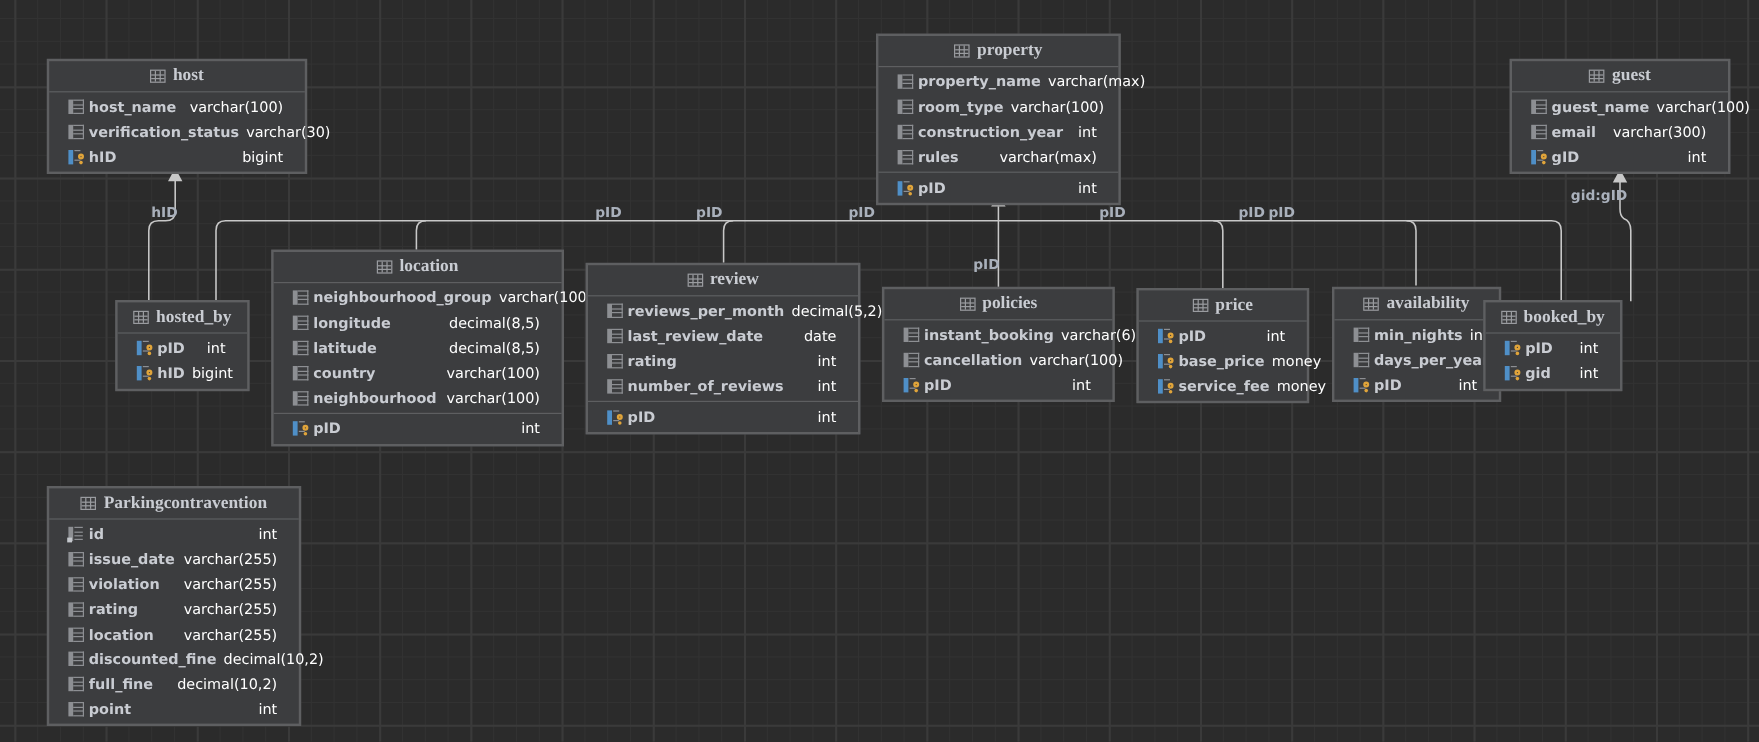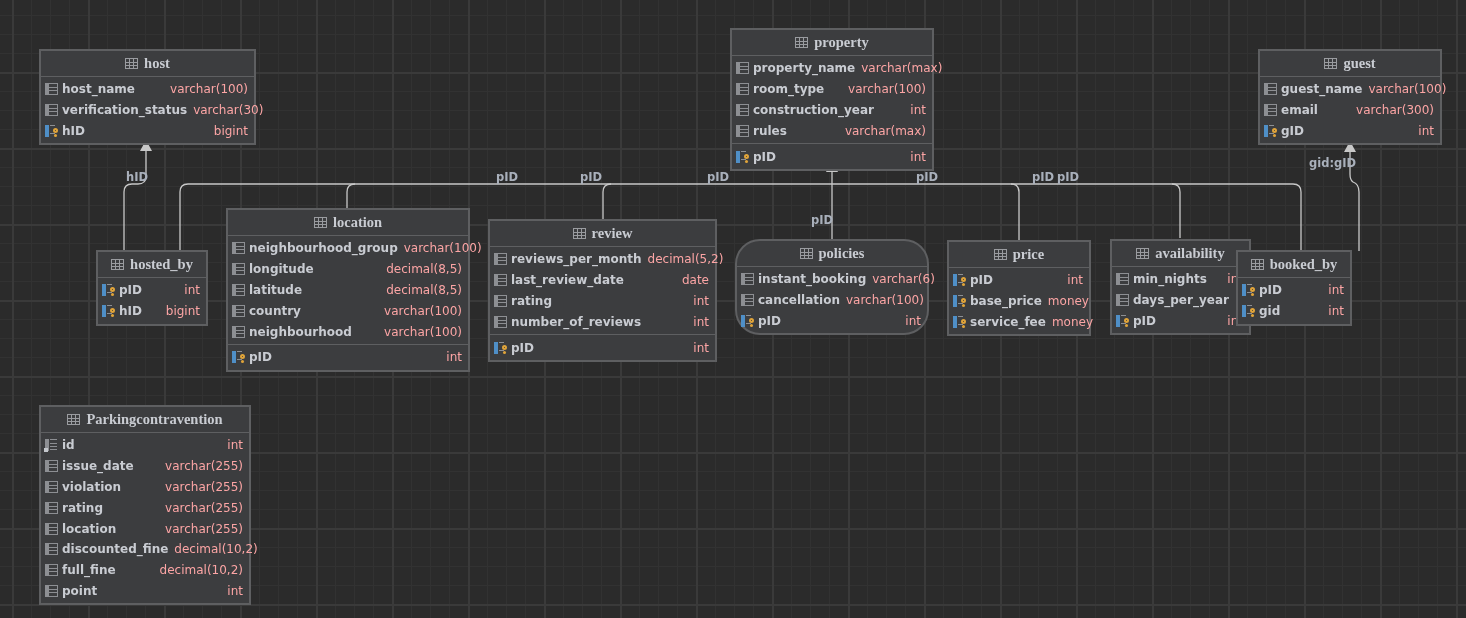--- a/index.html
+++ b/index.html
@@ -26,28 +26,28 @@
     gap:6px;
     font-family:Liberation Serif, serif;
   }
   .tbl-head .tico { width:13px; height:11px; border:1px solid #9a9ca0; box-sizing:border-box;
     background:
       linear-gradient(#9a9ca0,#9a9ca0) 0 3px/100% 1px no-repeat,
       linear-gradient(#9a9ca0,#9a9ca0) 0 6px/100% 1px no-repeat,
       linear-gradient(90deg,#9a9ca0,#9a9ca0) 3px 0/1px 100% no-repeat,
       linear-gradient(90deg,#9a9ca0,#9a9ca0) 7px 0/1px 100% no-repeat;
   }
-  .rows { padding:2px 0; }
+  .rows { padding:2px 12px; }
   .rows.sep { border-top:1px solid #5e5f61; }
   .row {
     display:flex; align-items:center; height:20.8px; padding:0 6px 0 4px;
     font-size:12px; white-space:nowrap;
   }
   .row .name { font-weight:bold; color:#c9ccd2; margin-left:4px; flex:1; }
-  .row .type { color:#fca5a5; margin-left:6px; }
+  .row .type { color:#ffffff; margin-left:6px; }
   .cico { width:13px; height:12px; position:relative; flex:none; }
   .cico.col {
     border-left:4px solid #8d8f93; box-sizing:border-box;
     background:
       linear-gradient(#8d8f93,#8d8f93) 0 0/100% 1px no-repeat,
       linear-gradient(#8d8f93,#8d8f93) 0 4px/100% 1px no-repeat,
       linear-gradient(#8d8f93,#8d8f93) 0 7px/100% 1px no-repeat,
       linear-gradient(#8d8f93,#8d8f93) 0 11px/100% 1px no-repeat,
       linear-gradient(90deg,#8d8f93,#8d8f93) 8px 0/1px 100% no-repeat;
   }
@@ -277,21 +277,21 @@
   </div>
   <div class="rows sep">
     <div class="row">
         <span class="cico key"></span>
         <span class="name">pID</span>
         <span class="type">int</span>
       </div>
   </div>
 </div>
 
-<div class="tbl" style="left:735px;top:239px;width:194px;border-radius:25px;">
+<div class="tbl" style="left:735px;top:239px;width:194px;">
   <div class="tbl-head">
       <span class="tico"></span>
       <span>policies</span>
     </div>
   <div class="rows">
     <div class="row">
         <span class="cico col"></span>
         <span class="name">instant_booking</span>
         <span class="type">varchar(6)</span>
       </div>

